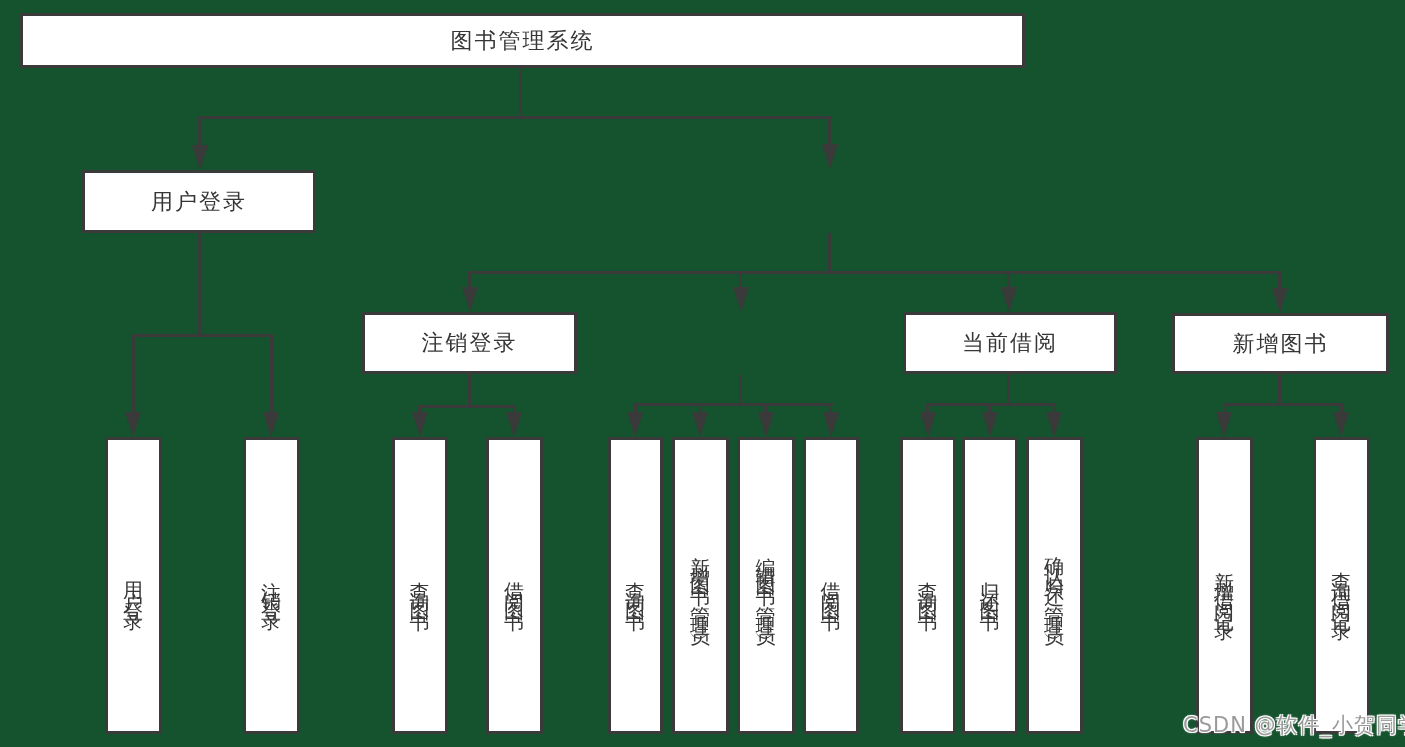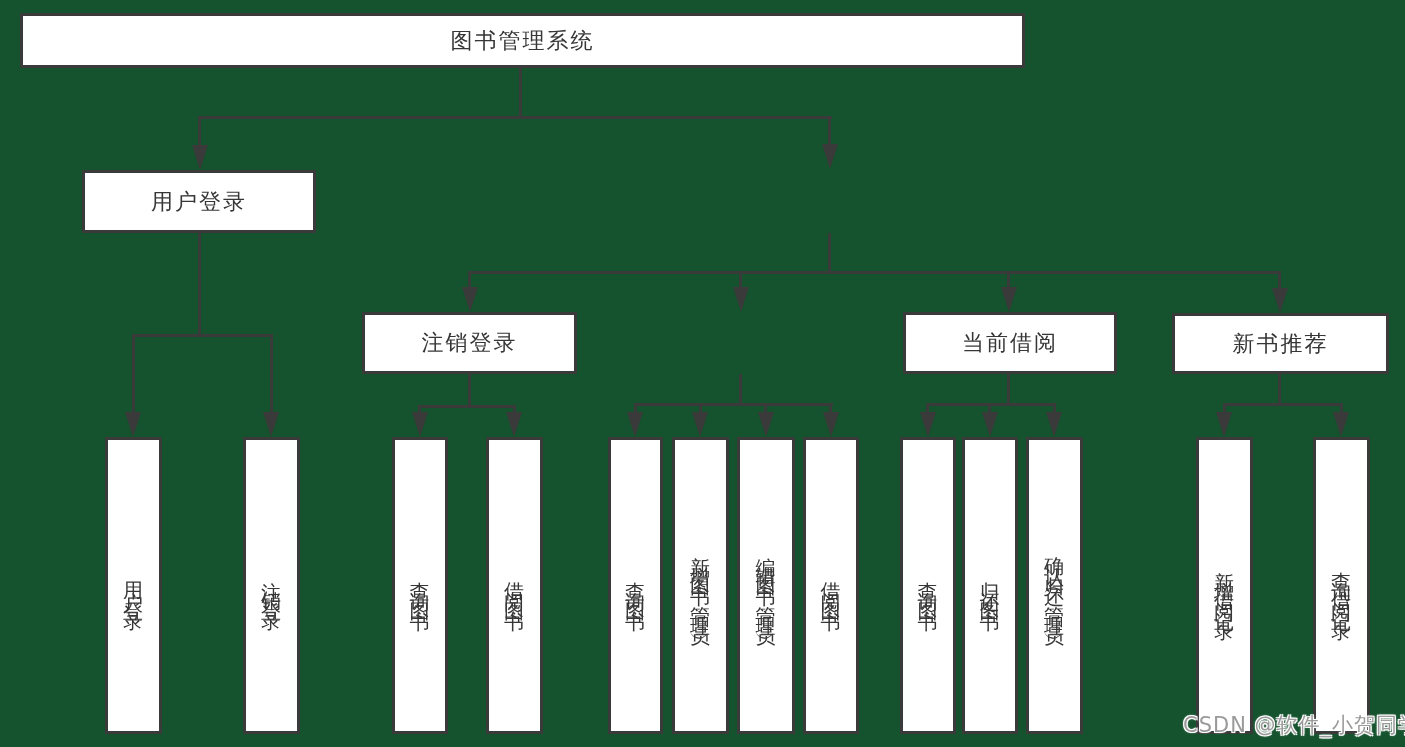--- a/index.html
+++ b/index.html
@@ -33,21 +33,21 @@
 <body>
 
 <div class="canvas">
 
   <div class="box" style="left:20px;top:13px;width:1005px;height:55px;">图书管理系统</div>
 
   <div class="box" style="left:82px;top:170px;width:234px;height:63px;">用户登录</div>
 
   <div class="box" style="left:362px;top:312px;width:215px;height:62px;">注销登录</div>
   <div class="box" style="left:903px;top:312px;width:214px;height:62px;">当前借阅</div>
-  <div class="box" style="left:1172px;top:313px;width:217px;height:61px;">新书推荐</div>
+  <div class="box" style="left:1172px;top:313px;width:217px;height:61px;">新增图书</div>
 
   <div class="leaf" style="left:105px;top:437px;width:57px;height:297px;">用户登录</div>
   <div class="leaf" style="left:243px;top:437px;width:57px;height:297px;">注销登录</div>
 
   <div class="leaf" style="left:392px;top:437px;width:56px;height:297px;">查询图书</div>
   <div class="leaf" style="left:486px;top:437px;width:57px;height:297px;">借阅图书</div>
 
   <div class="leaf" style="left:608px;top:437px;width:55px;height:297px;">查询图书</div>
   <div class="leaf" style="left:672px;top:437px;width:57px;height:297px;">新增图书（管理员）</div>
   <div class="leaf" style="left:737px;top:437px;width:58px;height:297px;">编辑图书（管理员）</div>

